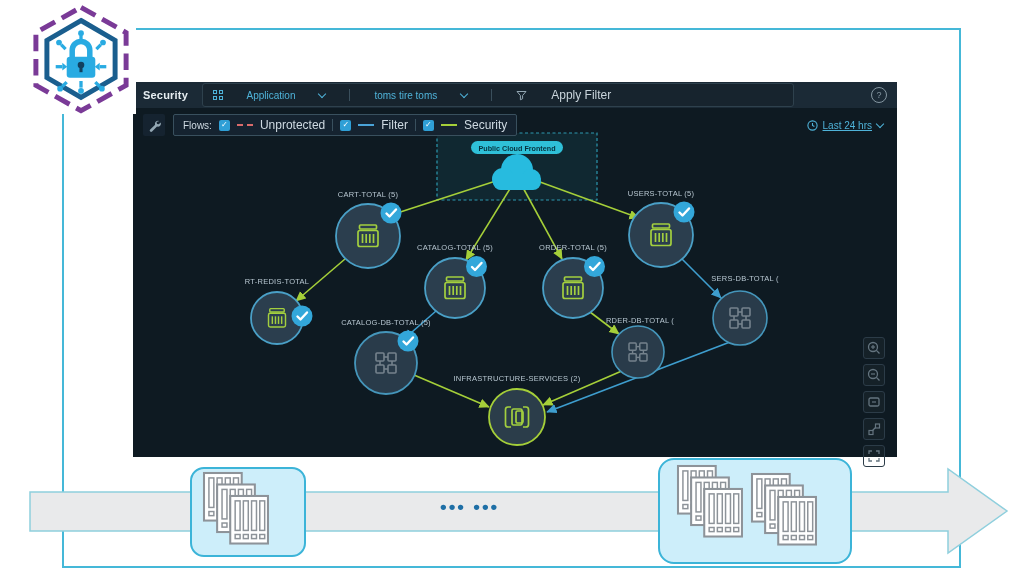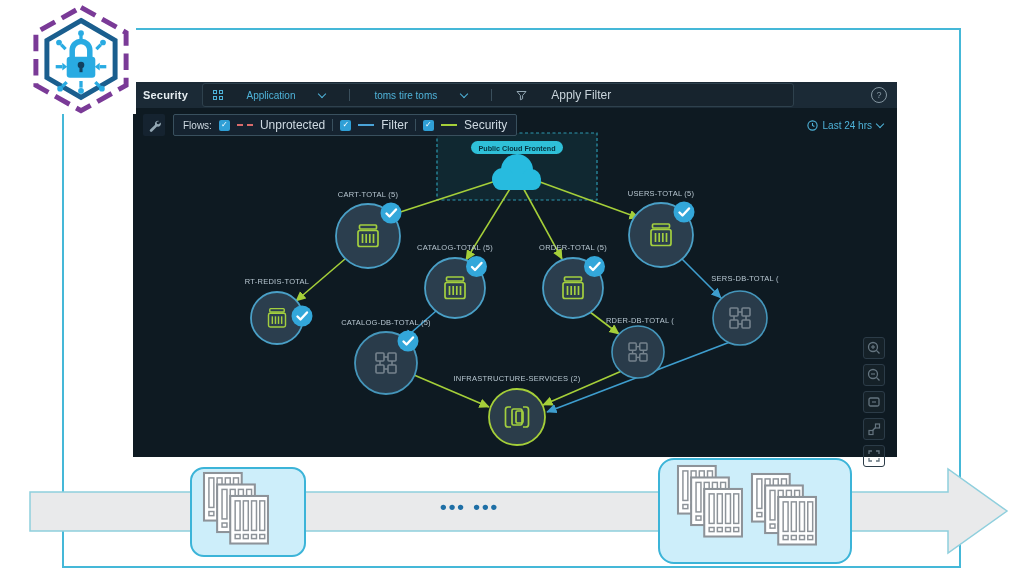--- a/index.html
+++ b/index.html
@@ -29,21 +29,21 @@
     align-items:center;justify-content:center;margin-right:8px;}
   .flows-panel{display:flex;align-items:center;gap:7px;background:#152330;border:1px solid #39505e;
     border-radius:2px;padding:3px 9px;}
   .flows-label{color:#cfdae2;font-size:10px;}
   .cbx{width:11px;height:11px;background:#2f9fd6;border-radius:2px;color:#fff;font-size:8px;
     display:flex;align-items:center;justify-content:center;line-height:1;}
   .lsample{width:16px;border-top:2px solid;display:inline-block;}
   .ls-dash{border-top-style:dashed;}
   .leg-sep{width:1px;height:12px;background:#39505e;}
   .leg-label{color:#cfdae2;font-size:12px;}
-  .time-widget{margin-left:auto;display:flex;align-items:center;gap:5px;color:#4fb3d9;font-size:10px;}
+  .time-widget{margin-left:auto;display:flex;align-items:center;gap:5px;color:#4fb3d9;font-size:10px;text-decoration:underline;}
   .chev-b{width:5px;height:5px;border-right:1.4px solid #4fb3d9;border-bottom:1.4px solid #4fb3d9;
     transform:rotate(45deg);margin-top:-2px;}
   
   .graph-svg{position:absolute;left:0;top:26px;z-index:2;}
   .node-label{fill:#b8c7d1;font-size:7.5px;letter-spacing:.25px;text-anchor:middle;
     font-family:"Liberation Sans",sans-serif;}
   .pill-label{fill:#06323e;font-size:7.2px;font-weight:bold;text-anchor:middle;
     font-family:"Liberation Sans",sans-serif;}
   
   .canvas-tools{position:absolute;right:12px;top:255px;display:flex;flex-direction:column;gap:5px;z-index:3;}

